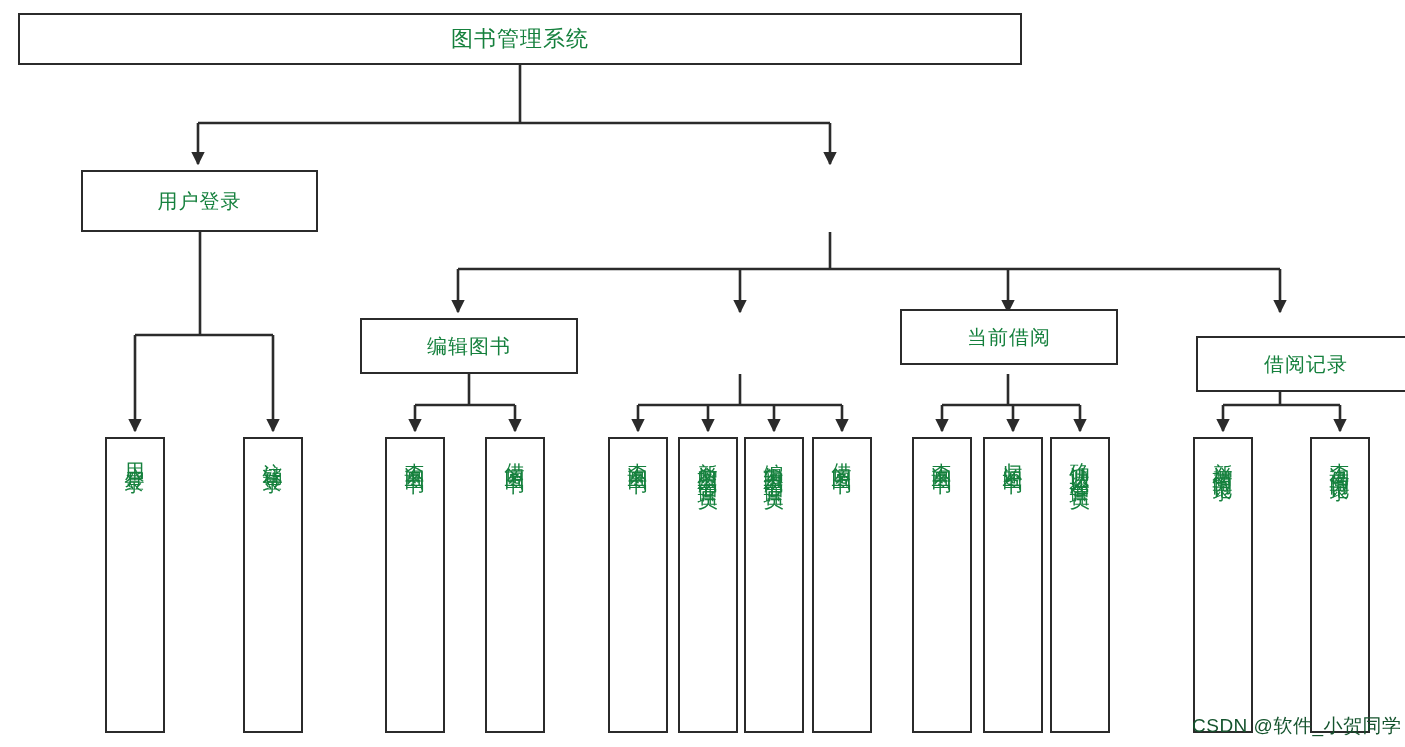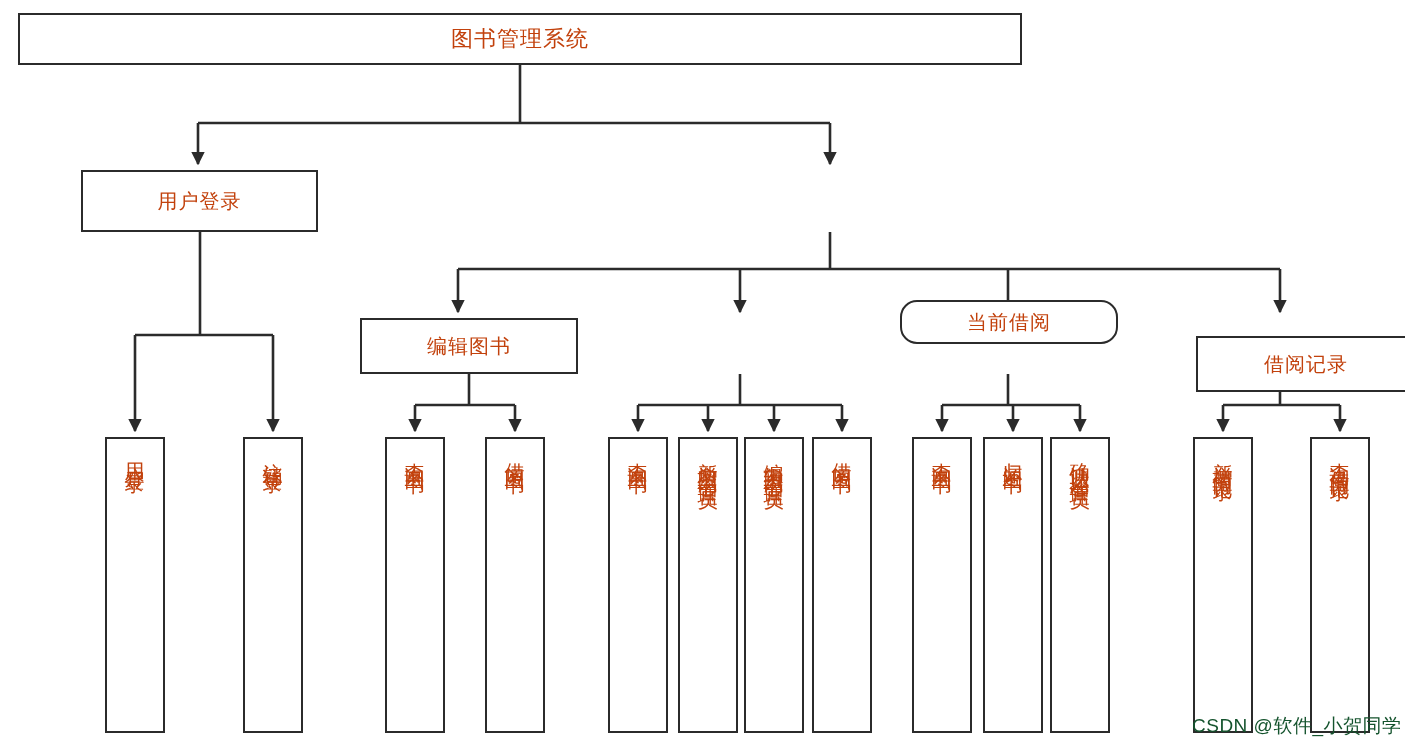--- a/index.html
+++ b/index.html
@@ -26,21 +26,21 @@
     pointer-events: none;
   }
   .node {
     position: absolute;
     box-sizing: border-box;
     border: 2px solid #2b2b2b;
     background: #ffffff;
     display: flex;
     align-items: center;
     justify-content: center;
-    color: #c2410c;
+    color: #15803d;
   }
   .node.root {
     font-size: 22px;
   }
   .node.lvl2 {
     font-size: 20px;
   }
   .node.lvl3 {
     font-size: 20px;
   }
@@ -131,21 +131,21 @@
     <span class="htext">图书管理系统</span>
   </div>
 
   <div class="node lvl2" style="left:81px; top:170px; width:237px; height:62px;">
     <span class="htext">用户登录</span>
   </div>
 
   <div class="node lvl3" style="left:360px; top:318px; width:218px; height:56px;">
     <span class="htext">编辑图书</span>
   </div>
-  <div class="node lvl3" style="left:900px; top:300px; width:218px; height:44px;border-radius:17px;">
+  <div class="node lvl3" style="left:900px; top:309px; width:218px; height:56px;">
     <span class="htext">当前借阅</span>
   </div>
   <div class="node lvl3" style="left:1170px; top:336px; width:220px; height:56px;margin-left:26px;">
     <span class="htext">借阅记录</span>
   </div>
 
   <div class="node leaf" style="left:105px; top:437px; width:60px; height:296px;">
     <span class="vtext">用户登录</span>
   </div>
   <div class="node leaf" style="left:243px; top:437px; width:60px; height:296px;">

